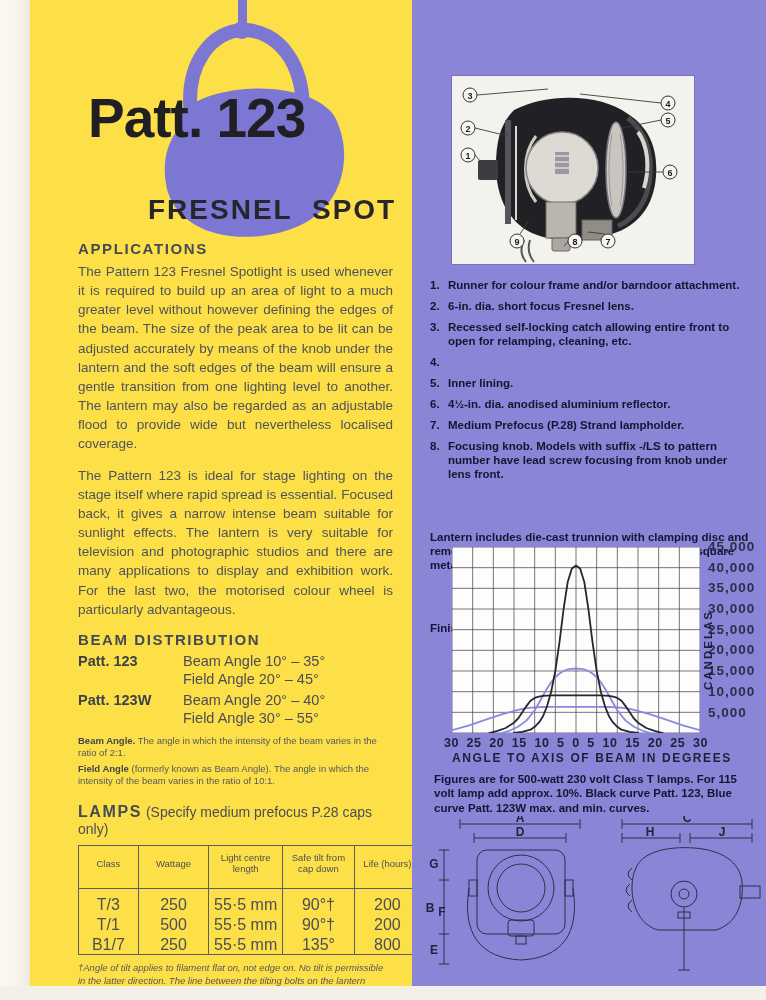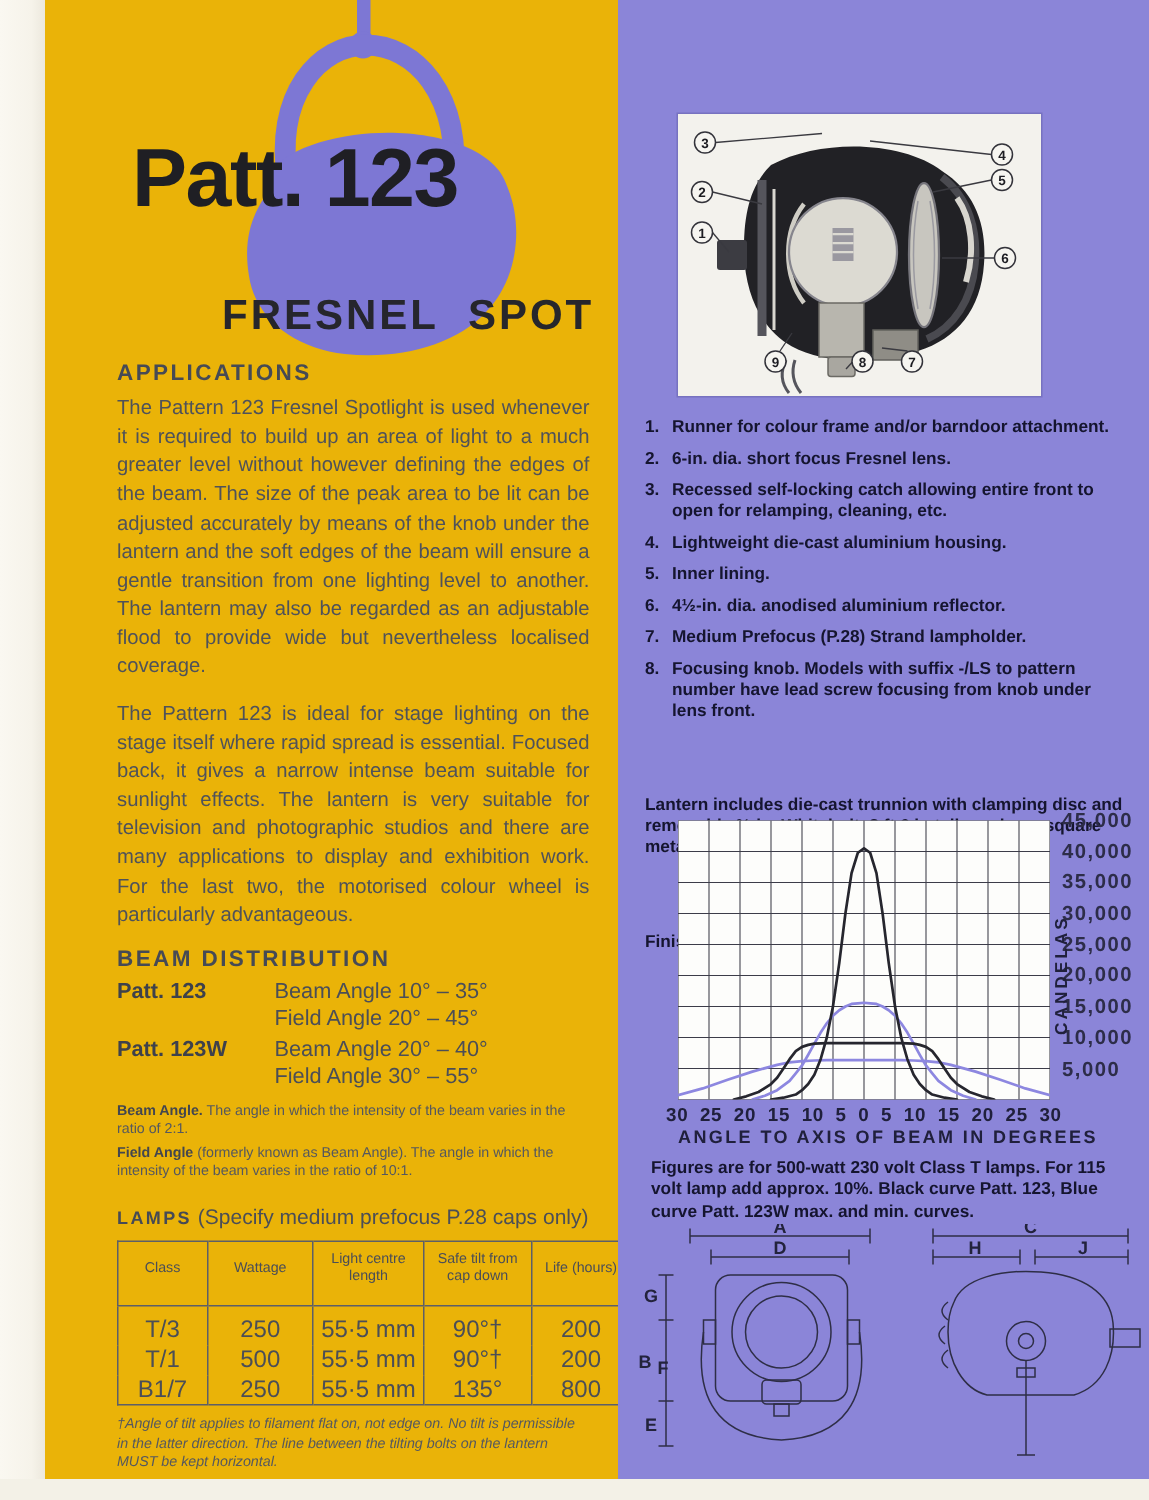--- a/index.html
+++ b/index.html
@@ -1,19 +1,19 @@
 <!DOCTYPE html>
 <html><head>
 <meta charset="utf-8">
 <style>
   * { margin:0; padding:0; box-sizing:border-box; }
   html,body { width:766px; height:1000px; }
   body { font-family:"Liberation Sans", sans-serif; background:#ebe7dc; position:relative; overflow:hidden; }
 
-  .page { position:absolute; inset:0; background:#eab308; }
+  .page { position:absolute; inset:0; background:#fde047; }
   .edge-strip { position:absolute; left:0; top:0; width:30px; height:1000px;
                 background:linear-gradient(90deg,#faf8f1 0%,#f6f3ea 70%,#ece8dd 100%); }
   .bottom-strip { position:absolute; left:0; bottom:0; width:766px; height:14px; background:#f3f1e7; }
 
   
   .blob-wrap { position:absolute; left:118px; top:0; width:265px; height:245px; }
   .title { position:absolute; left:88px; top:86px; font-size:55px; font-weight:700;
            letter-spacing:-1px; color:#1f1f24; }
   .subtitle { position:absolute; left:148px; top:147px; font-size:28px; font-weight:700;
               letter-spacing:2px; word-spacing:10px; color:#26262c;margin-top:47px; }
@@ -23,21 +23,21 @@
   .body-p { font-size:13.5px; line-height:1.42; text-align:justify; margin-bottom:12px; }
 
   .beam-block { margin-top:10px; }
   .beam-row { display:flex; font-size:14.5px; margin-top:3px; color:#4b4e57; }
   .beam-model { width:105px; font-weight:700; color:#3e414b; }
   .beam-angles div { margin-bottom:2px; }
   .tiny-note { font-size:9.5px; line-height:1.3; margin-top:7px; color:#55585f; }
   .tiny-note b { color:#43464f; }
 
   .lamps-head { margin-top:16px; font-size:14px; color:#4b4e57; }
-  .lamps-head .h-sec { display:inline; font-size:12px; }
+  .lamps-head .h-sec { display:inline; font-size:16px; }
   table.lamps { margin-top:8px; width:343px; border:1px solid #5c5f68; border-collapse:collapse;
                 color:#4b4e57; }
   table.lamps th { font-size:9.5px; font-weight:400; padding:6px 3px 14px; border-right:1px solid #5c5f68; }
   table.lamps td { font-size:16px; text-align:center; padding:1px 3px; border-right:1px solid #5c5f68; }
   table.lamps tr.first td { padding-top:7px; border-top:1px solid #5c5f68; }
   table.lamps tr.last td { padding-bottom:0; }
   table.lamps th:last-child, table.lamps td:last-child { border-right:none; }
   .lamp-foot { font-size:9.5px; font-style:italic; line-height:1.3; margin-top:7px; color:#55585f; }
 
   
@@ -219,21 +219,20 @@
       <div class="feat">
           <span class="num">2.</span>
           <span>6-in. dia. short focus Fresnel lens.</span>
         </div>
       <div class="feat">
           <span class="num">3.</span>
           <span>Recessed self-locking catch allowing entire front to open for relamping, cleaning, etc.</span>
         </div>
       <div class="feat">
           <span class="num">4.</span>
-          <span>Lightweight die-cast aluminium housing.</span>
         </div>
       <div class="feat">
           <span class="num">5.</span>
           <span>Inner lining.</span>
         </div>
       <div class="feat">
           <span class="num">6.</span>
           <span>4½-in. dia. anodised aluminium reflector.</span>
         </div>
       <div class="feat">

